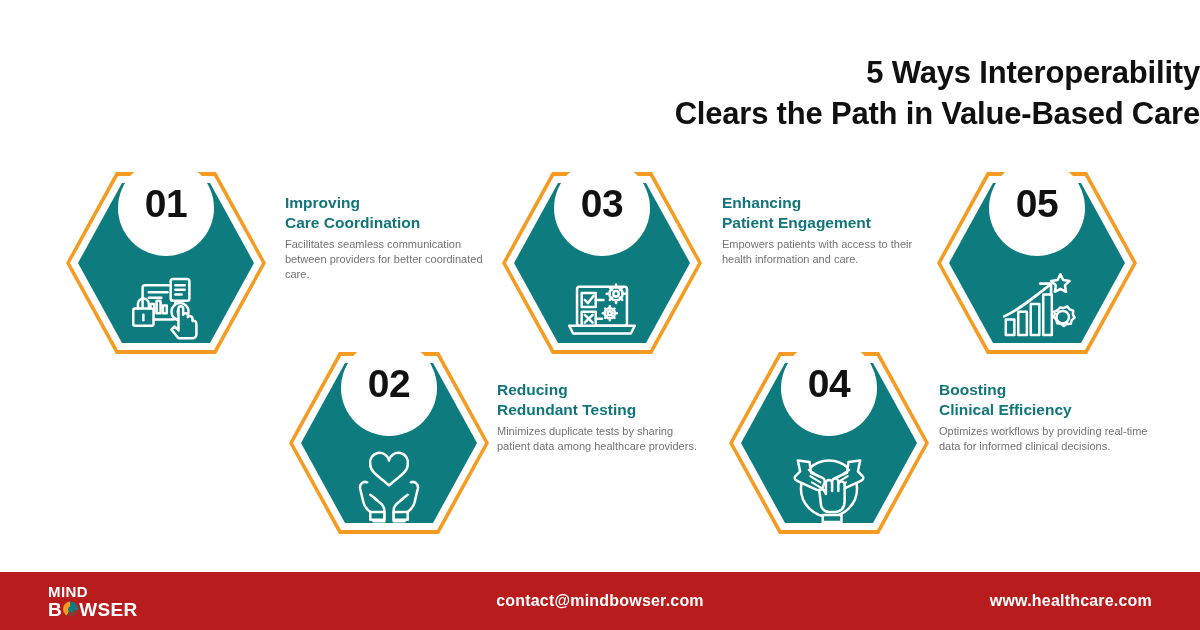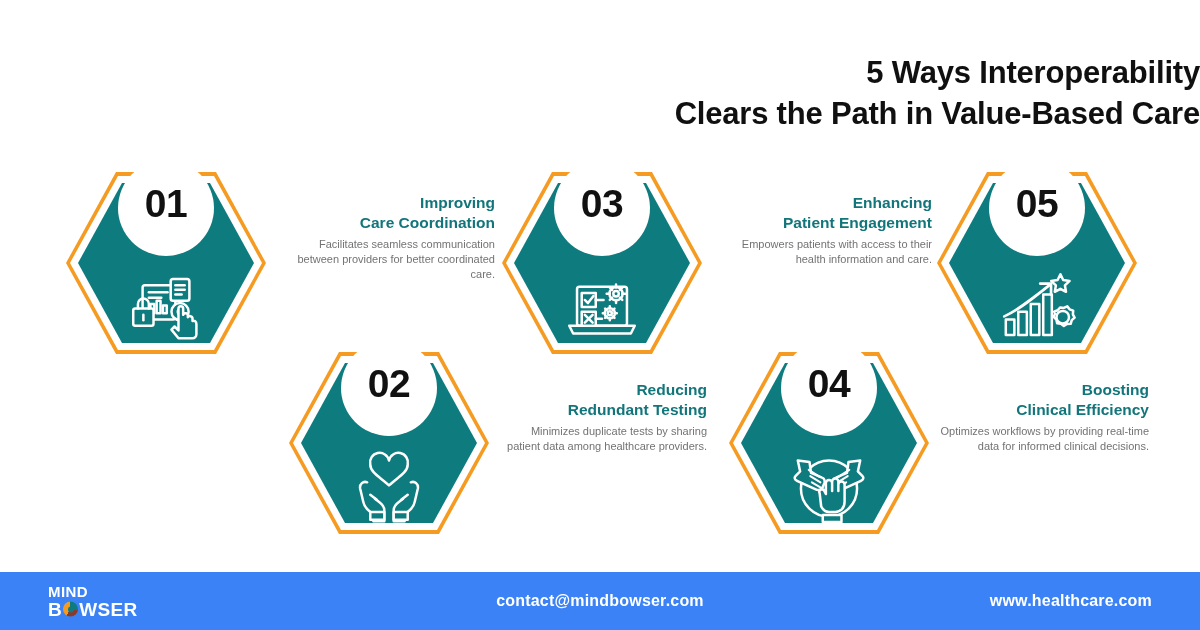--- a/index.html
+++ b/index.html
@@ -68,39 +68,39 @@
   .hex-icon{
     position:absolute;
     left:50%; top:96px;
     transform:translateX(-50%);
     width:78px;height:78px;
     z-index:3;
   }
   .hex-icon svg{display:block;width:100%;height:100%;}
 
   
-  .txt-block{ position:absolute; width:210px; text-align:right; }
+  .txt-block{ position:absolute; width:210px; text-align:left; }
   .txt-head{
     color:#11757A;
     font-weight:bold;
     font-size:15.5px;
     line-height:1.27;
     margin-bottom:5px;
   }
   .txt-body{
     color:#737373;
     font-size:11px;
     line-height:1.33;
   }
 
   
   .footer{
     position:absolute;
     left:0;bottom:0;width:1200px;height:58px;
-    background:#3b82f6;
+    background:#b91c1c;
     display:flex;align-items:center;
   }
   .logo-wrap{
     position:absolute;
     left:48px; top:50%; transform:translateY(-50%);
     line-height:1;
   }
   .logo-mind{
     font-size:15px;font-weight:bold;color:#ffffff;
     letter-spacing:0.4px;

